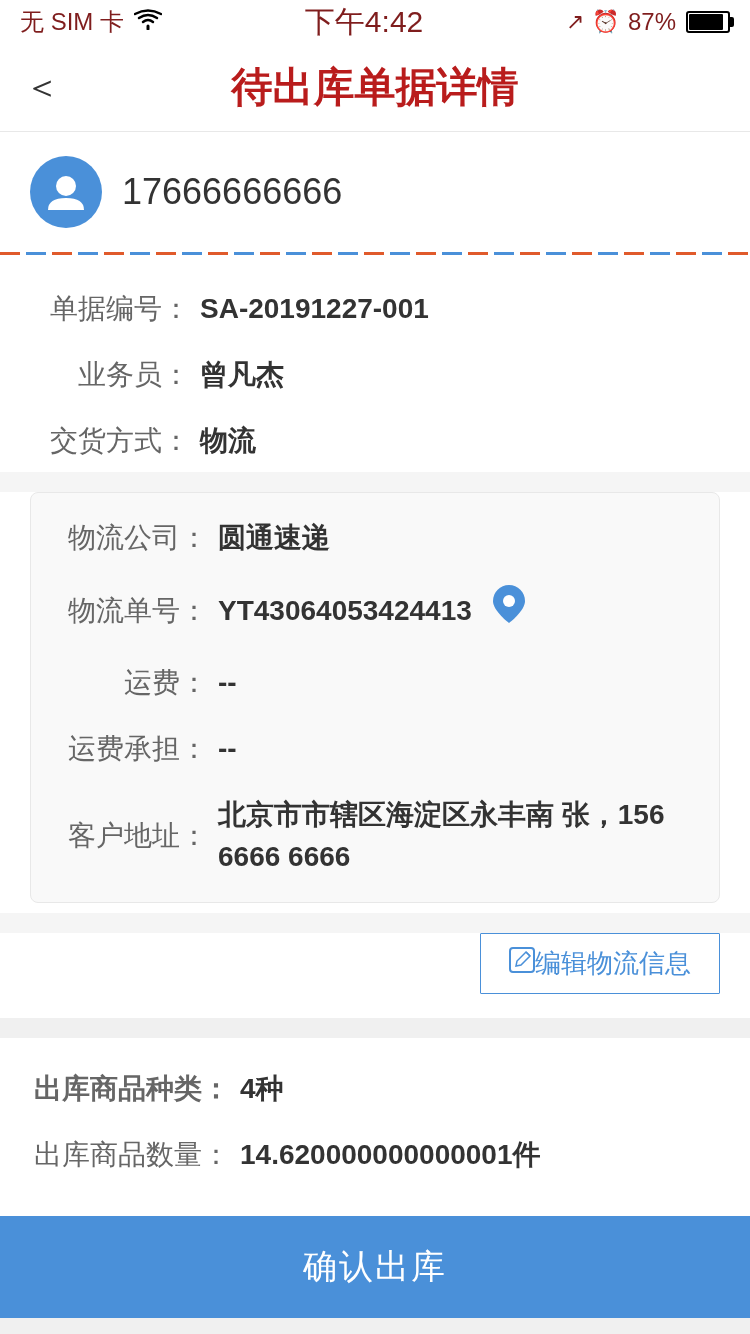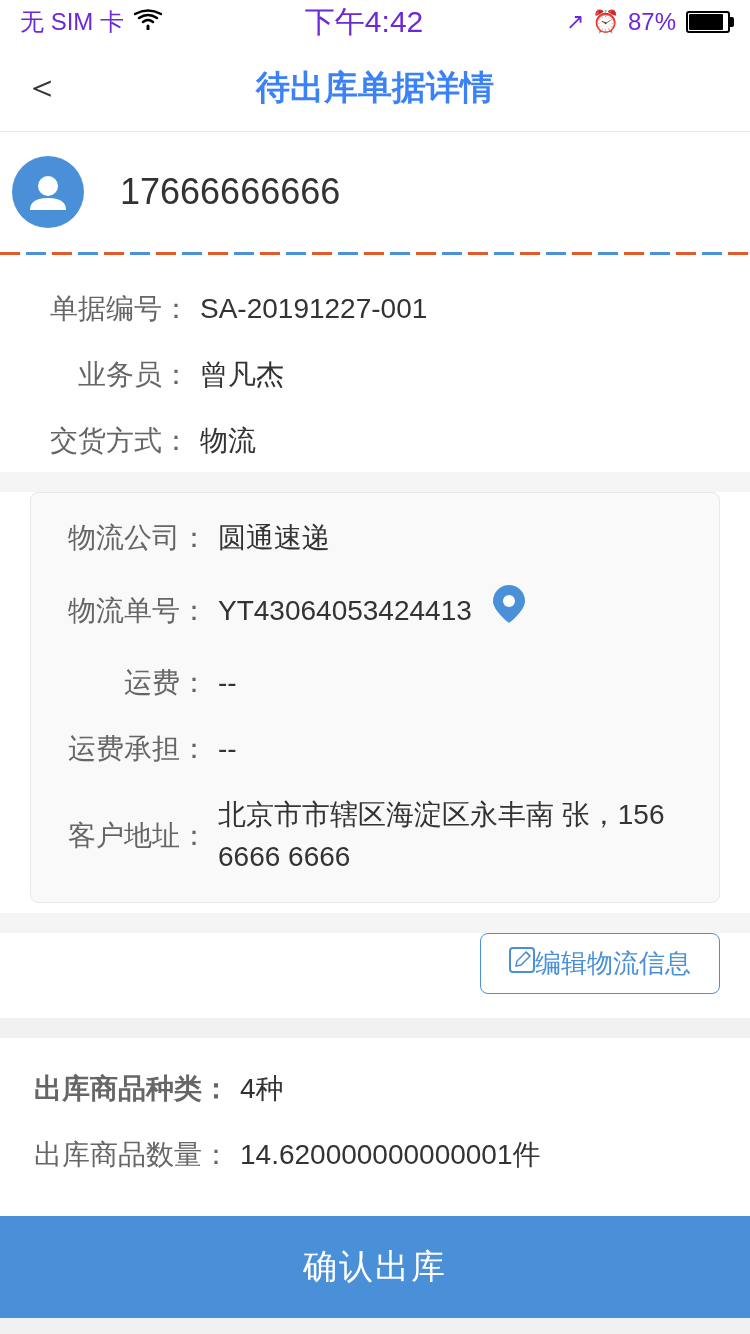--- a/index.html
+++ b/index.html
@@ -15,21 +15,21 @@
 
     
     .status-bar {
       height: 44px;
       background: #fff;
       display: flex;
       align-items: center;
       justify-content: space-between;
       padding: 0 20px;
       font-size: 24px;
-      color: #6d28d9;
+      color: #7f1d1d;
     }
     .status-left { display: flex; align-items: center; gap: 10px; }
     .status-center { font-size: 30px; font-weight: 500; }
     .status-right { display: flex; align-items: center; gap: 8px; font-size: 24px; }
     .battery-icon {
       display: inline-block;
       width: 44px;
       height: 22px;
       border: 2px solid #000;
       border-radius: 3px;
@@ -68,32 +68,32 @@
       border-bottom: 1px solid #e8e8e8;
     }
     .nav-back {
       position: absolute;
       left: 24px;
       font-size: 36px;
       color: #333;
       cursor: pointer;
     }
     .nav-title {
-      font-size: 34px;
+      font-size: 41px;
       font-weight: 600;
-      color: #3b82f6;
+      color: #b91c1c;
     }
 
     
     .user-section {
       background: #fff;
-      padding: 24px 12px;
-      display: flex;
-      align-items: center;
-      gap: 36px;
+      padding: 24px 30px;
+      display: flex;
+      align-items: center;
+      gap: 20px;
       border-bottom: none;
     }
     .user-avatar {
       width: 72px;
       height: 72px;
       border-radius: 50%;
       background: #4a90d9;
       display: flex;
       align-items: center;
       justify-content: center;
@@ -139,20 +139,21 @@
     .info-label {
       color: #666;
       min-width: 160px;
       text-align: right;
       flex-shrink: 0;
     }
     .info-value {
       color: #333;
       flex: 1;
       margin-left: 10px;
+      font-weight: bold;
     }
     .info-value.with-icon {
       display: flex;
       align-items: center;
       gap: 20px;
     }
     .location-icon {
       color: #4a90d9;
       font-size: 36px;
     }
@@ -171,21 +172,21 @@
       display: flex;
       align-items: center;
       justify-content: flex-end;
       margin-top: 20px;
       padding: 0 30px 24px;
     }
     .btn-outline {
       border: 1px solid #4a90d9;
       color: #4a90d9;
       background: #fff;
-      border-radius: 8px;
+      border-radius: 1px;
       padding: 12px 28px;
       font-size: 26px;
       display: flex;
       align-items: center;
       cursor: pointer;
       justify-content: flex-end;
     }
 
     
     .section-divider {

